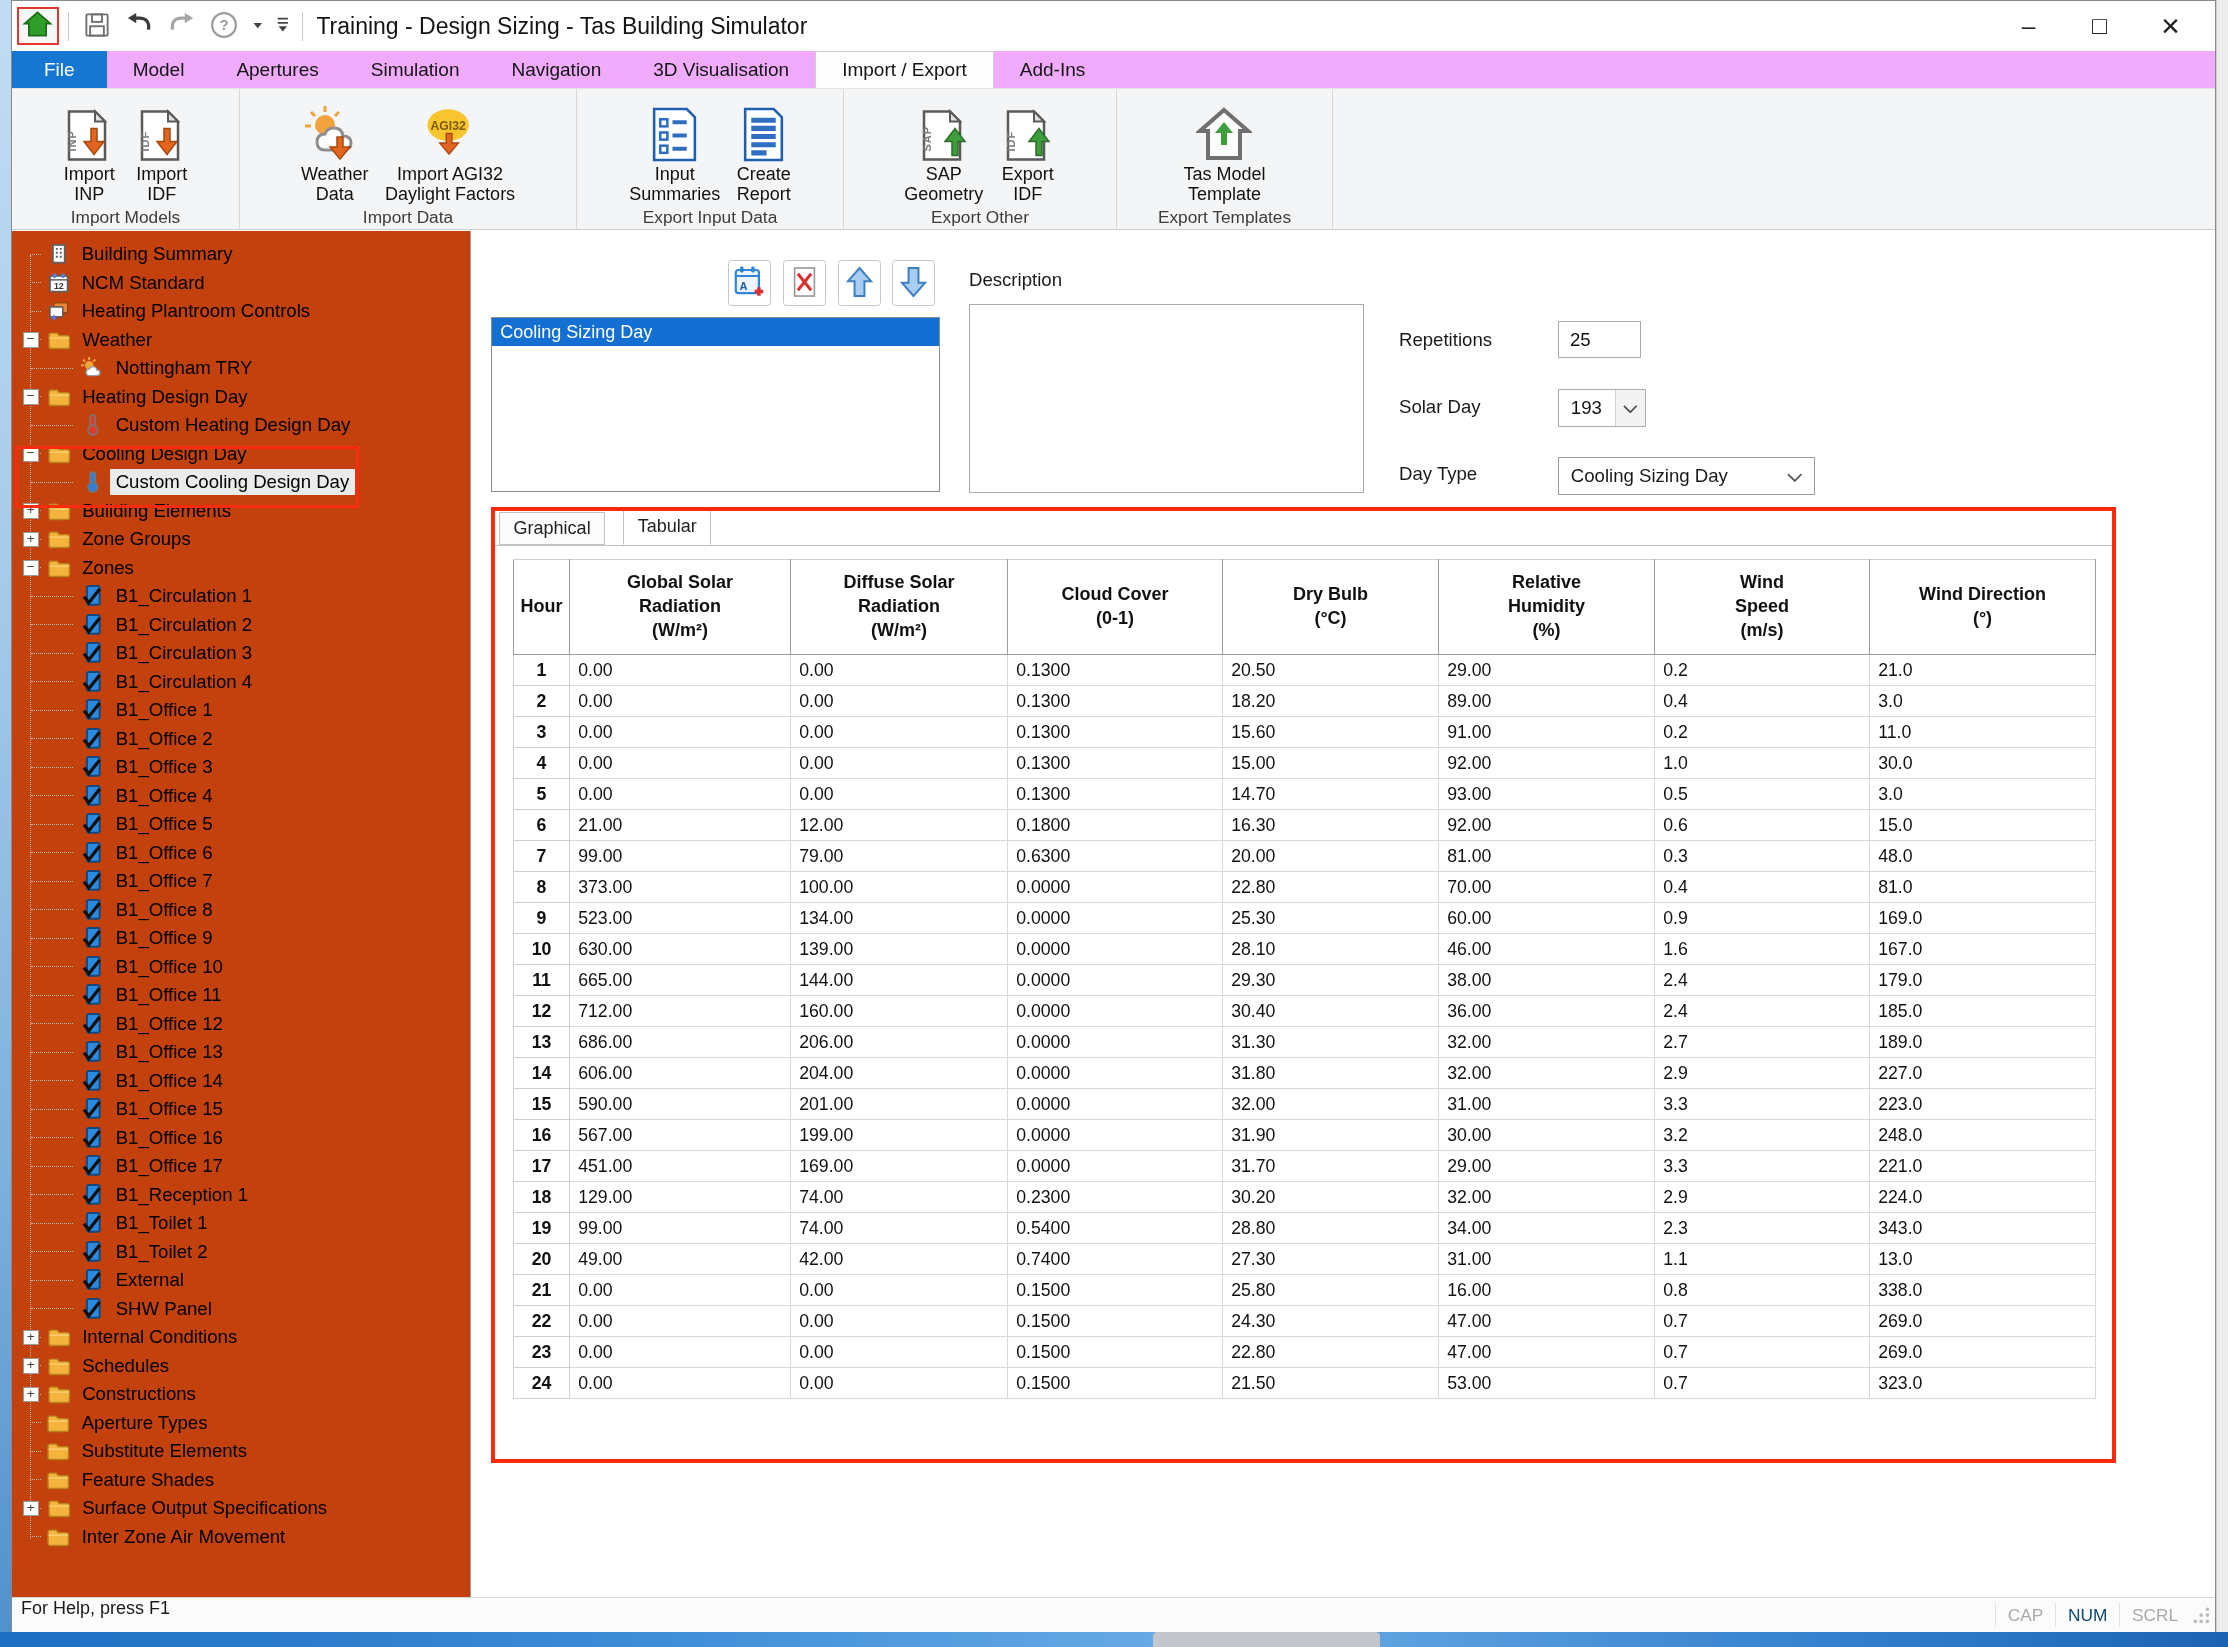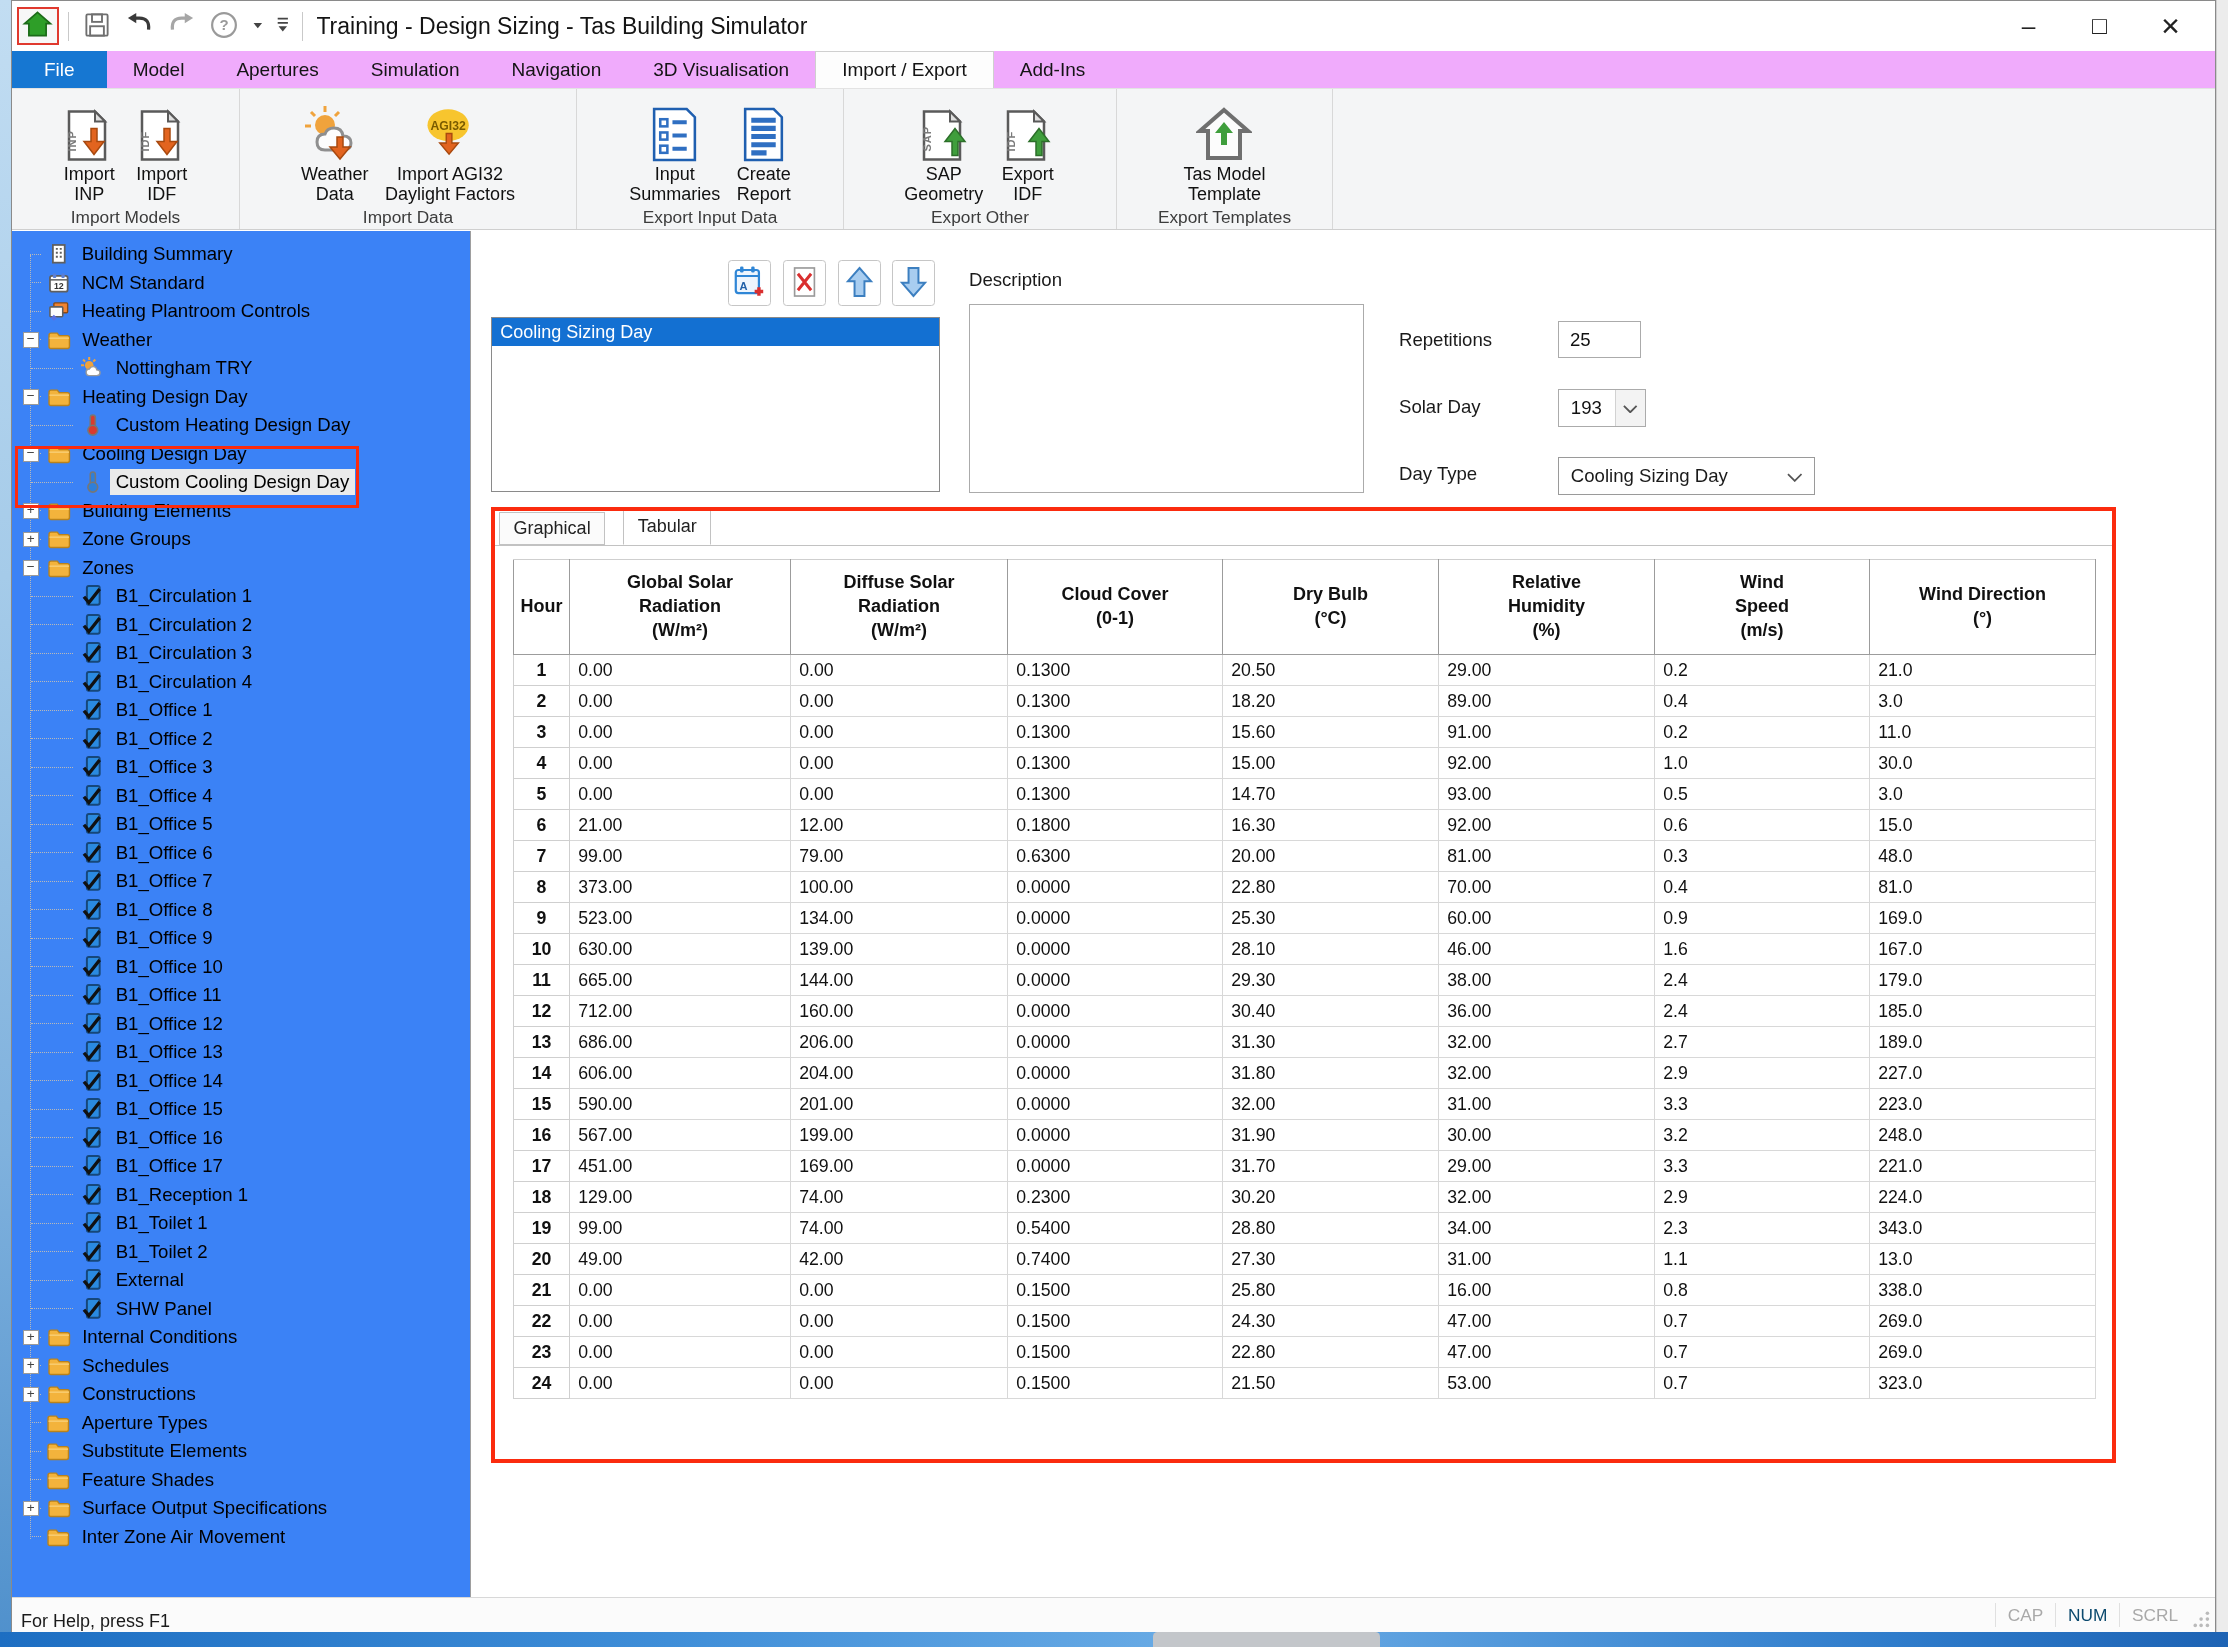--- a/index.html
+++ b/index.html
@@ -34,21 +34,21 @@
   
   .ribbon{position:absolute;left:0;top:87px;width:100%;height:142px;background:#f4f5f6;border-top:0.9px solid #e3e3e3;border-bottom:0.9px solid #cfcfcf;display:flex;}
   .ribbon-group{display:flex;flex-direction:column;align-items:center;border-right:0.9px solid #d8d8d8;padding:1.8px 3.6px 0;}
   .rg-buttons{flex:1;display:flex;justify-content:center;align-items:flex-start;gap:5.5px;}
   .ribbon-btn{display:flex;flex-direction:column;align-items:center;background:none;border:none;padding:1.8px 5.5px 0;font-family:inherit;cursor:default;}
   .rb-icon{height:69px;display:flex;align-items:flex-end;justify-content:center;}
   .rb-label{font-size:18px;line-height:1.12;text-align:center;white-space:pre-line;color:#111;margin-top:2.7px;}
   .rg-name{font-size:17.3px;color:#3c3c3c;padding:2.7px 0 3.6px;white-space:nowrap;}
   
   .content{position:absolute;left:0;top:230px;width:100%;height:1366px;display:flex;}
-  .tree-panel{position:relative;width:459px;background:#3b82f6;border-right:0.9px solid #9e9e9e;overflow:hidden;}
+  .tree-panel{position:relative;width:459px;background:#c2410c;border-right:0.9px solid #9e9e9e;overflow:hidden;}
   .tree-rows{position:absolute;left:0;top:9px;width:100%;}
   .tree-spine{position:absolute;left:18px;top:23.6px;width:0;height:1284px;border-left:0.9px dotted #b9b9b9;}
   .tree-item{position:relative;display:flex;align-items:center;height:28.5px;}
   .hstub{position:absolute;top:13.6px;height:0;border-top:0.9px dotted #b9b9b9;}
   .expander{width:15.5px;height:15.5px;border:0.9px solid #9a9a9a;background:#fff;font-size:13.6px;line-height:12.7px;text-align:center;color:#444;margin-left:11px;flex:none;z-index:1;}
   .exp-spacer{width:26px;flex:none;}
   .d1-spacer{width:60px;flex:none;}
   .tree-icon{width:24.5px;height:24.5px;margin:0 5.5px 0 8.2px;flex:none;display:flex;align-items:center;justify-content:center;z-index:1;}
   .tree-label{font-size:18.6px;color:#000;padding:1.8px 5.5px;white-space:nowrap;z-index:1;}
   .tree-label.selected{background:#ebebeb;}
@@ -74,21 +74,21 @@
   .tab-line{position:absolute;left:20px;top:314px;width:1625px;height:0;border-top:0.9px solid #c2c2c2;z-index:1;}
   .tab-row{position:absolute;left:28px;top:277px;height:37px;display:flex;align-items:flex-end;z-index:2;gap:18px;}
   .tab{font-size:18px;padding:0 13.6px;display:flex;align-items:center;background:#fbfbfb;border:0.9px solid #c2c2c2;height:33px;color:#222;}
   .tab.active{height:37px;background:#fff;border-bottom:0.9px solid #fff;}
   .data-table{position:absolute;left:42px;top:328px;border-collapse:collapse;table-layout:fixed;z-index:0;background:#fff;}
   .data-table th{border:0.9px solid #9c9c9c;border-top-color:#cfcfcf;font-size:18px;font-weight:bold;text-align:center;
     white-space:pre-line;line-height:1.32;height:95px;padding:0 3.6px;background:#fff;color:#111;}
   .data-table td{border:0.9px solid #d8d8d8;font-size:17.7px;height:31px;padding:0 0 0 8.2px;color:#111;background:#fff;overflow:hidden;white-space:nowrap;}
   .data-table td.hour{font-weight:bold;text-align:center;padding:0;border-color:#cfcfcf;}
   
-  .statusbar{position:absolute;left:0;top:1596px;width:100%;height:35px;background:#fbfbfb;border-top:0.9px solid #d8d8d8;display:flex;align-items:flex-end;}
+  .statusbar{position:absolute;left:0;top:1596px;width:100%;height:35px;background:#fbfbfb;border-top:0.9px solid #d8d8d8;display:flex;align-items:flex-start;}
   .sb-help{font-size:18px;padding-left:9px;}
   .sb-right{margin-left:auto;display:flex;align-items:center;height:100%;}
   .sb-ind{font-size:17.3px;padding:0 11.8px;border-left:0.9px solid #e0e0e0;height:72%;display:flex;align-items:center;color:#a9a9a9;}
   .sb-ind.active{color:#0c4a6e;font-weight:normal;}
   .sb-grip{margin:9px 3.6px 0 3.6px;}
 </style>
 </head>
 <body>
 
 <div class="screen">

